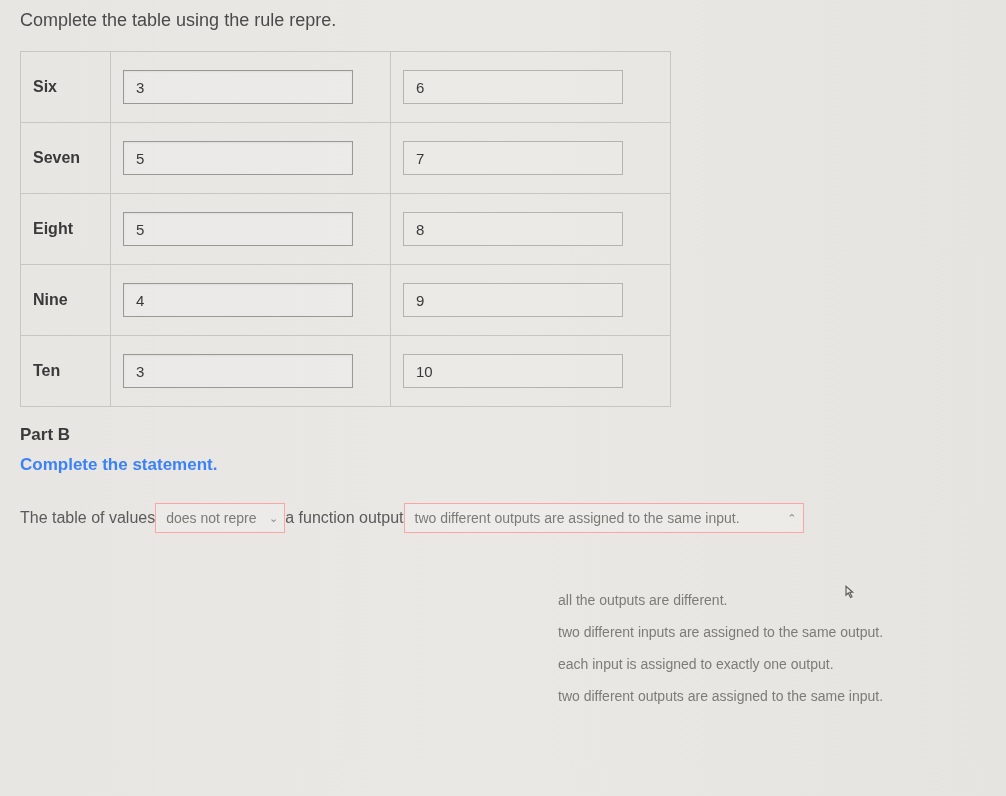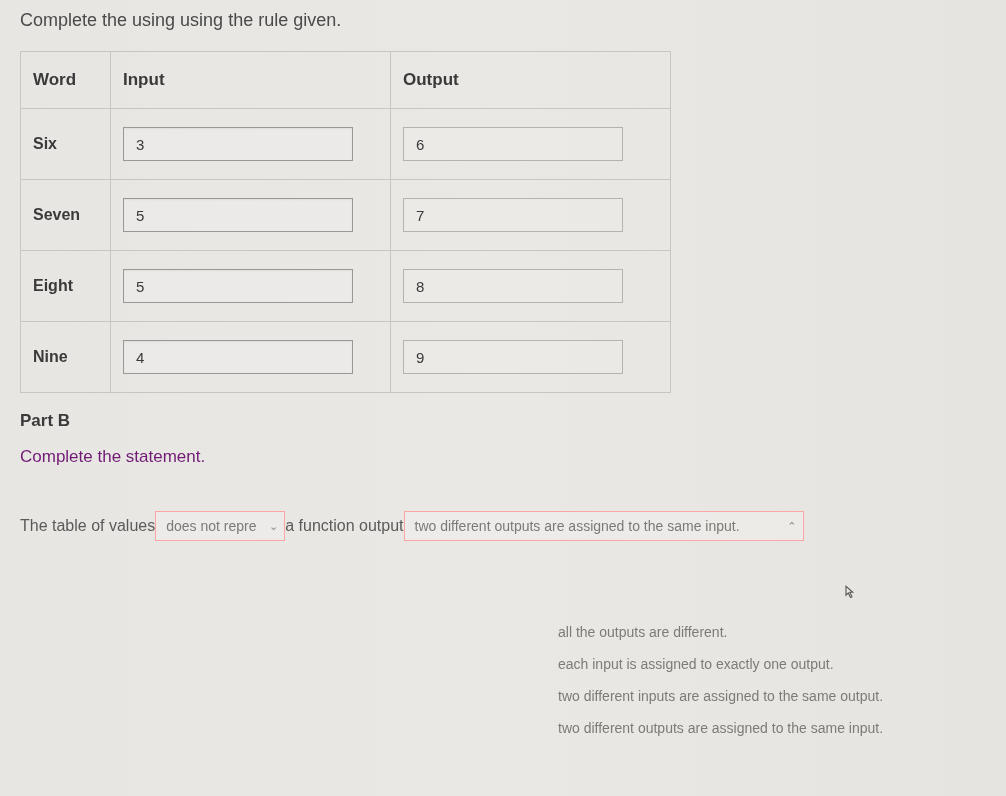--- a/index.html
+++ b/index.html
@@ -57,26 +57,27 @@
     font-size: 15px;
     padding: 4px 12px;
     color: #3a3a3a;
     display: flex;
     align-items: center;
   }
   .partb {
     font-weight: bold;
     font-size: 17px;
     margin-top: 18px;
-    margin-bottom: 16px;
+    margin-bottom: 10px;
   }
   .stmt {
     font-size: 17px;
-    color: #701a75;
-    margin-bottom: 44px;
+    color: #3b82f6;
+    margin-bottom: 28px;
+    font-weight: bold;
   }
   .sentence {
     display: flex;
     align-items: center;
     flex-wrap: wrap;
     font-size: 16px;
     color: #5a5a5a;
   }
   .select-box {
     border: 1px solid #fca5a5;
@@ -92,21 +93,21 @@
     position: absolute;
     right: 6px;
     top: 50%;
     transform: translateY(-50%);
     font-size: 11px;
     color: #8a8a86;
   }
   .dropdown-list {
     position: absolute;
     left: 558px;
-    top: 624px;
+    top: 592px;
     width: 420px;
     display: flex;
     flex-direction: column;
     gap: 16px;
     justify-content: center;
   }
   .dd-item {
     font-size: 14px;
     color: #7d7b77;
   }
@@ -116,29 +117,24 @@
     top: 584px;
     width: 18px;
     height: 18px;
     pointer-events: none;
   }
   .cursor svg { width: 18px; height: 18px; }
 </style>
 </head>
 <body>
 
-<div class="instruction">Complete the using using the rule given.</div>
+<div class="instruction">Complete the table using the rule repre.</div>
 
 <table class="main">
   <tbody>
-      <tr>
-    <th class="word-col">Word</th>
-    <th class="input-col">Input</th>
-    <th class="output-col">Output</th>
-  </tr>
   <tr>
     <td class="word-col">Six</td>
     <td class="input-col">
       <div class="input-box">3</div>
     </td>
     <td class="output-col">
       <div class="output-box">6</div>
     </td>
   </tr>
   <tr>
@@ -159,20 +155,29 @@
       <div class="output-box">8</div>
     </td>
   </tr>
   <tr>
     <td class="word-col">Nine</td>
     <td class="input-col">
       <div class="input-box">4</div>
     </td>
     <td class="output-col">
       <div class="output-box">9</div>
+    </td>
+  </tr>
+  <tr>
+    <td class="word-col">Ten</td>
+    <td class="input-col">
+      <div class="input-box">3</div>
+    </td>
+    <td class="output-col">
+      <div class="output-box">10</div>
     </td>
   </tr>
 </tbody>
   </table>
 
 <div class="partb">Part B</div>
 
 <div class="stmt">Complete the statement.</div>
 
 <div class="sentence">
@@ -183,22 +188,22 @@
   </span>
   <span>a function output</span>
   <span class="select-box wide">
     <span>two different outputs are assigned to the same input.</span>
     <span class="chev">⌃</span>
   </span>
 </div>
 
 <div class="dropdown-list">
   <div class="dd-item">all the outputs are different.</div>
+  <div class="dd-item">two different inputs are assigned to the same output.</div>
   <div class="dd-item">each input is assigned to exactly one output.</div>
-  <div class="dd-item">two different inputs are assigned to the same output.</div>
   <div class="dd-item">two different outputs are assigned to the same input.</div>
 </div>
 
 <div class="cursor">
   <svg viewBox="0 0 24 24" fill="none" stroke="#5a5a56" stroke-width="1.5">
     <path d="M8 3 L8 15 L11 12 L14 18 L16 17 L13 11 L17 11 Z" fill="rgba(240,240,236,0.6)"></path>
   </svg>
 </div>
 
 </body></html>

